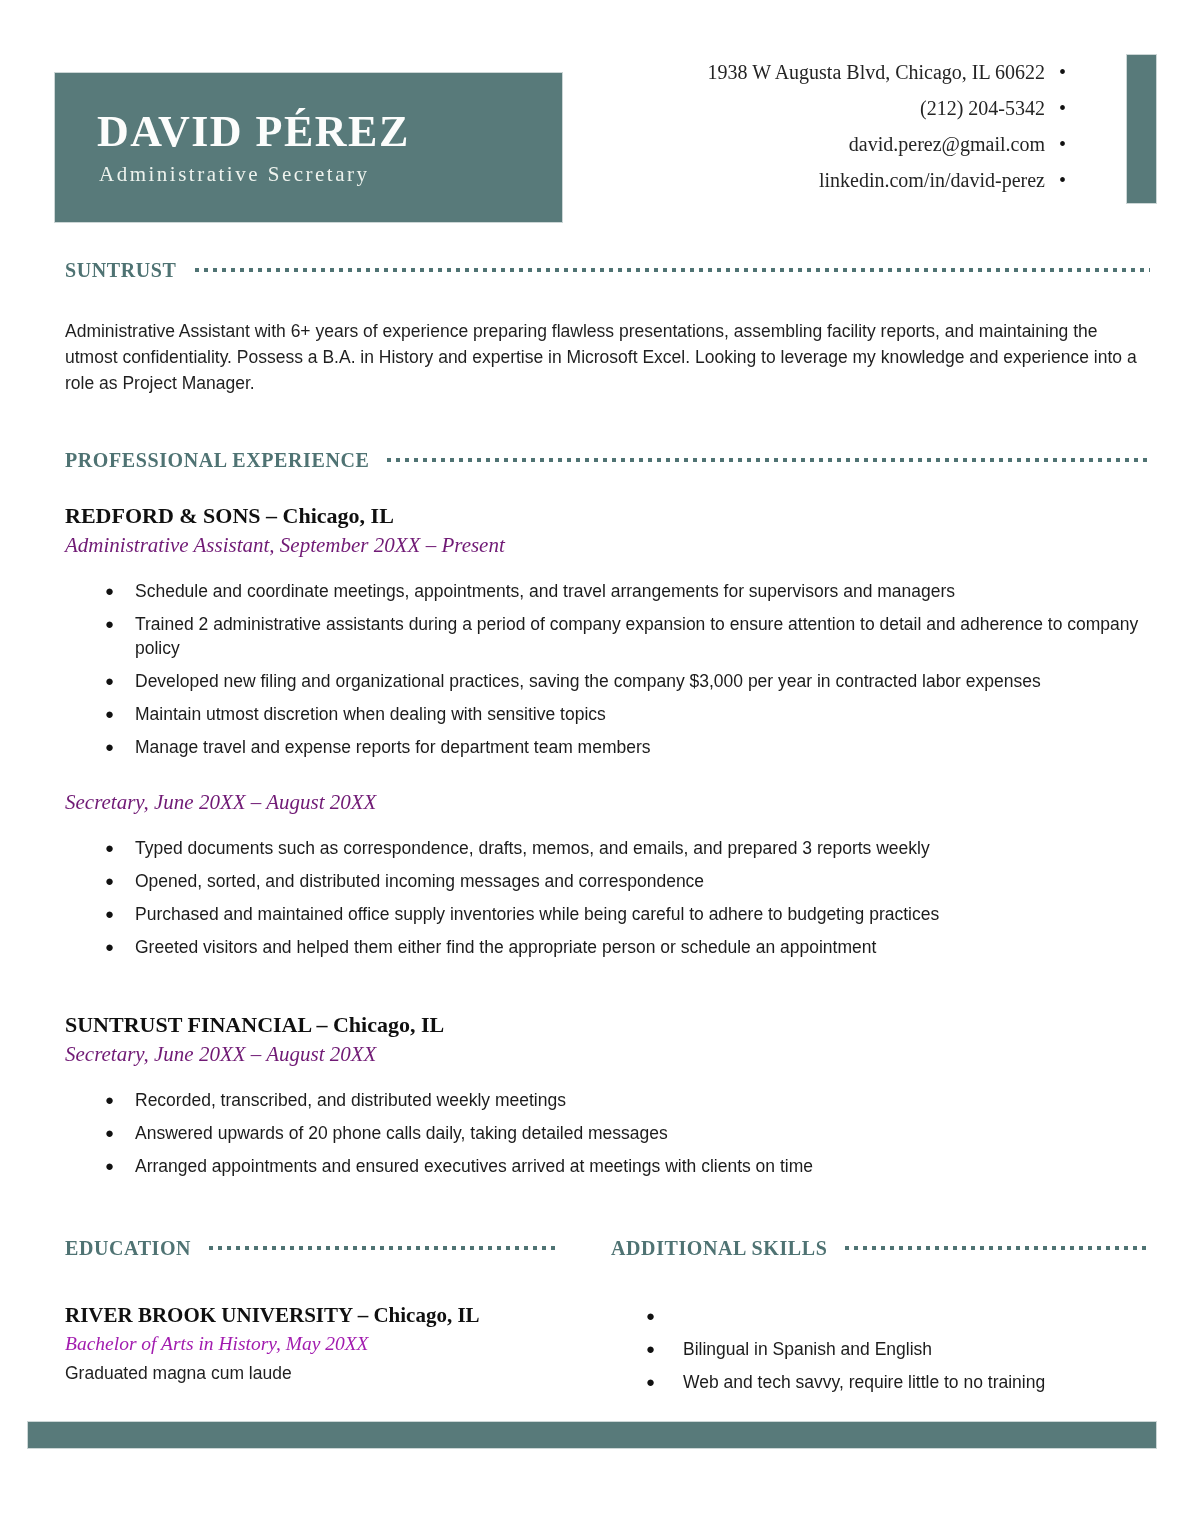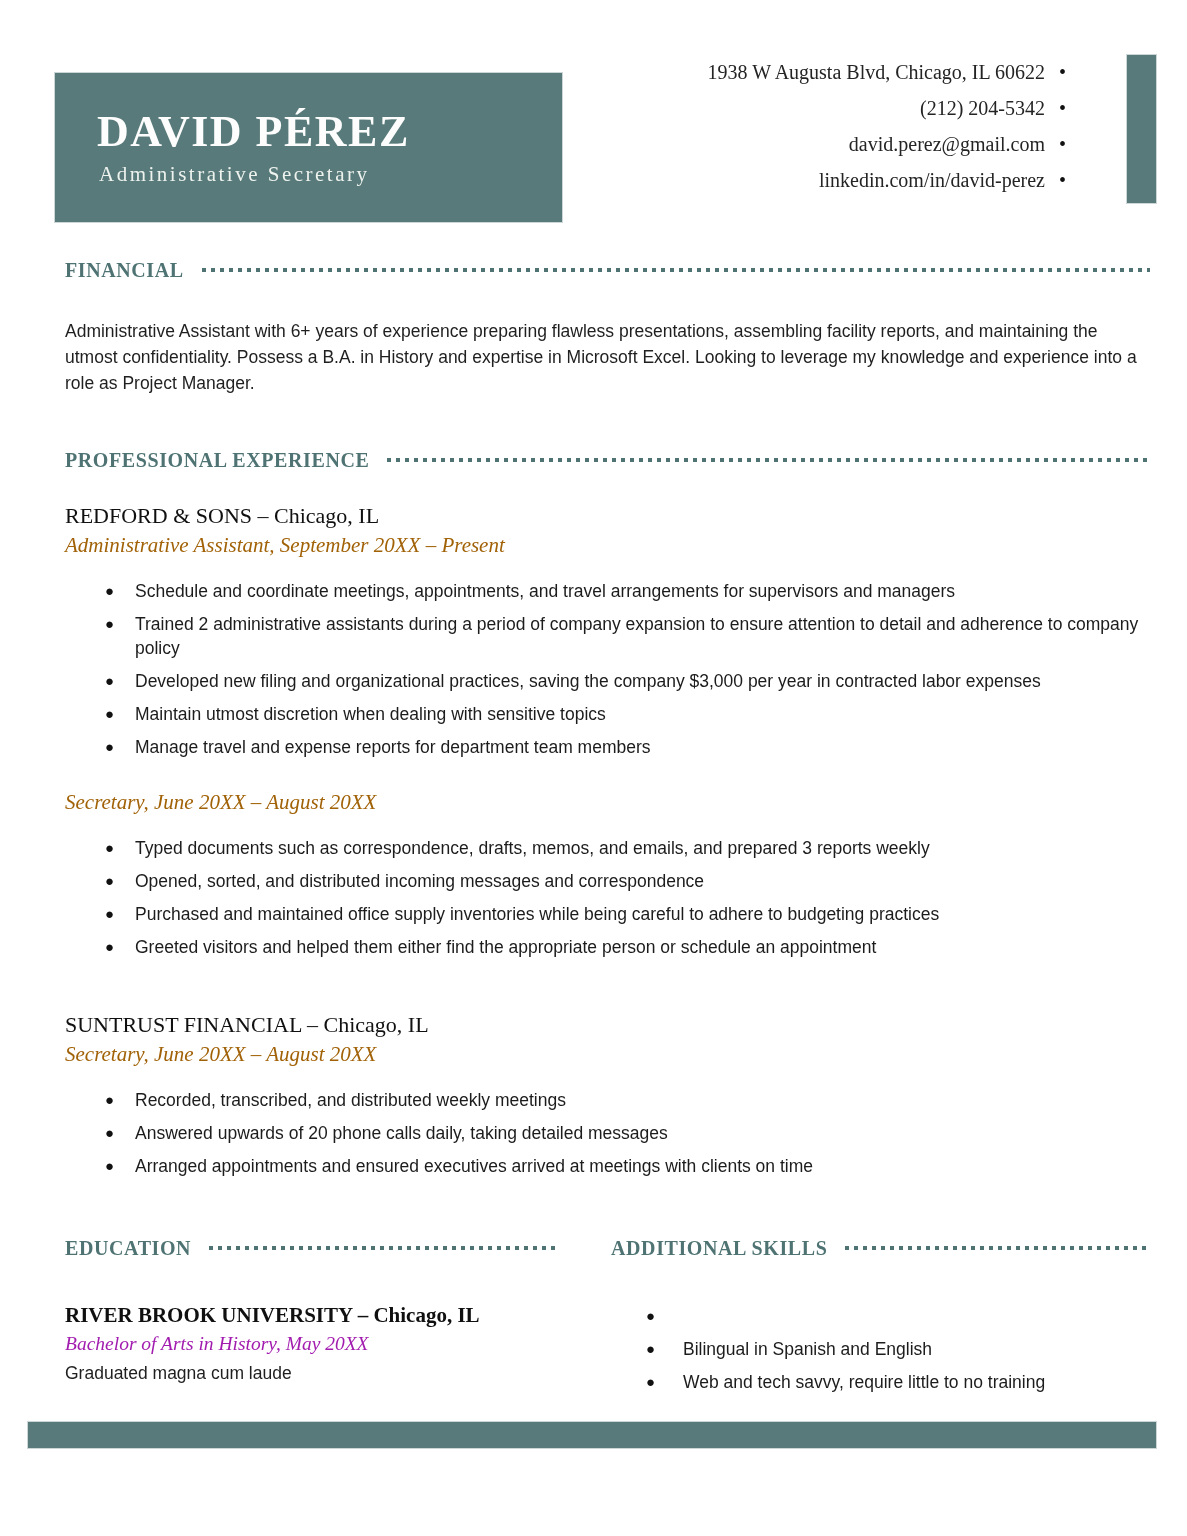--- a/index.html
+++ b/index.html
@@ -80,30 +80,30 @@
   
   .objective-text{
     position:absolute;left:65px;top:318px;
     width:1078px;
     font-size:17.5px;line-height:26px;
     color:#1f1f1f;
   }
   .job{position:absolute;left:65px;width:1085px;}
   .company{
     font-family:"Liberation Serif",serif;
-    font-weight:normal;
+    font-weight:bold;
     font-size:22px;line-height:26px;
     color:#101010;
   }
   .role{
     margin-top:4px;
     font-family:"Liberation Serif",serif;
     font-style:italic;
     font-size:21px;line-height:24px;
-    color:#a16207;
+    color:#701a75;
   }
   ul.blist{list-style:none;margin-top:22px;}
   ul.blist li{
     display:flex;align-items:flex-start;
     font-size:17.5px;line-height:24px;
     margin-bottom:9px;
     color:#1c1c1c;
   }
   ul.blist .blt{
     flex:0 0 70px;
@@ -178,21 +178,21 @@
     </div>
     <div class="contact-line">
       <span class="contact-text">linkedin.com/in/david-perez</span>
       <span class="contact-dot">•</span>
     </div>
   </div>
 
   <div class="side-bar"></div>
 
   <div class="sec-head" style="top:258px;">
-    <span class="label">FINANCIAL</span>
+    <span class="label">SUNTRUST</span>
     <span class="dots"></span>
   </div>
   <div class="objective-text">Administrative Assistant with 6+ years of experience preparing flawless presentations, assembling facility reports, and maintaining the utmost confidentiality. Possess a B.A. in History and expertise in Microsoft Excel. Looking to leverage my knowledge and experience into a role as Project Manager.</div>
 
   <div class="sec-head" style="top:448px;">
     <span class="label">PROFESSIONAL EXPERIENCE</span>
     <span class="dots"></span>
   </div>
 
   <div class="job" style="top:503px;">

